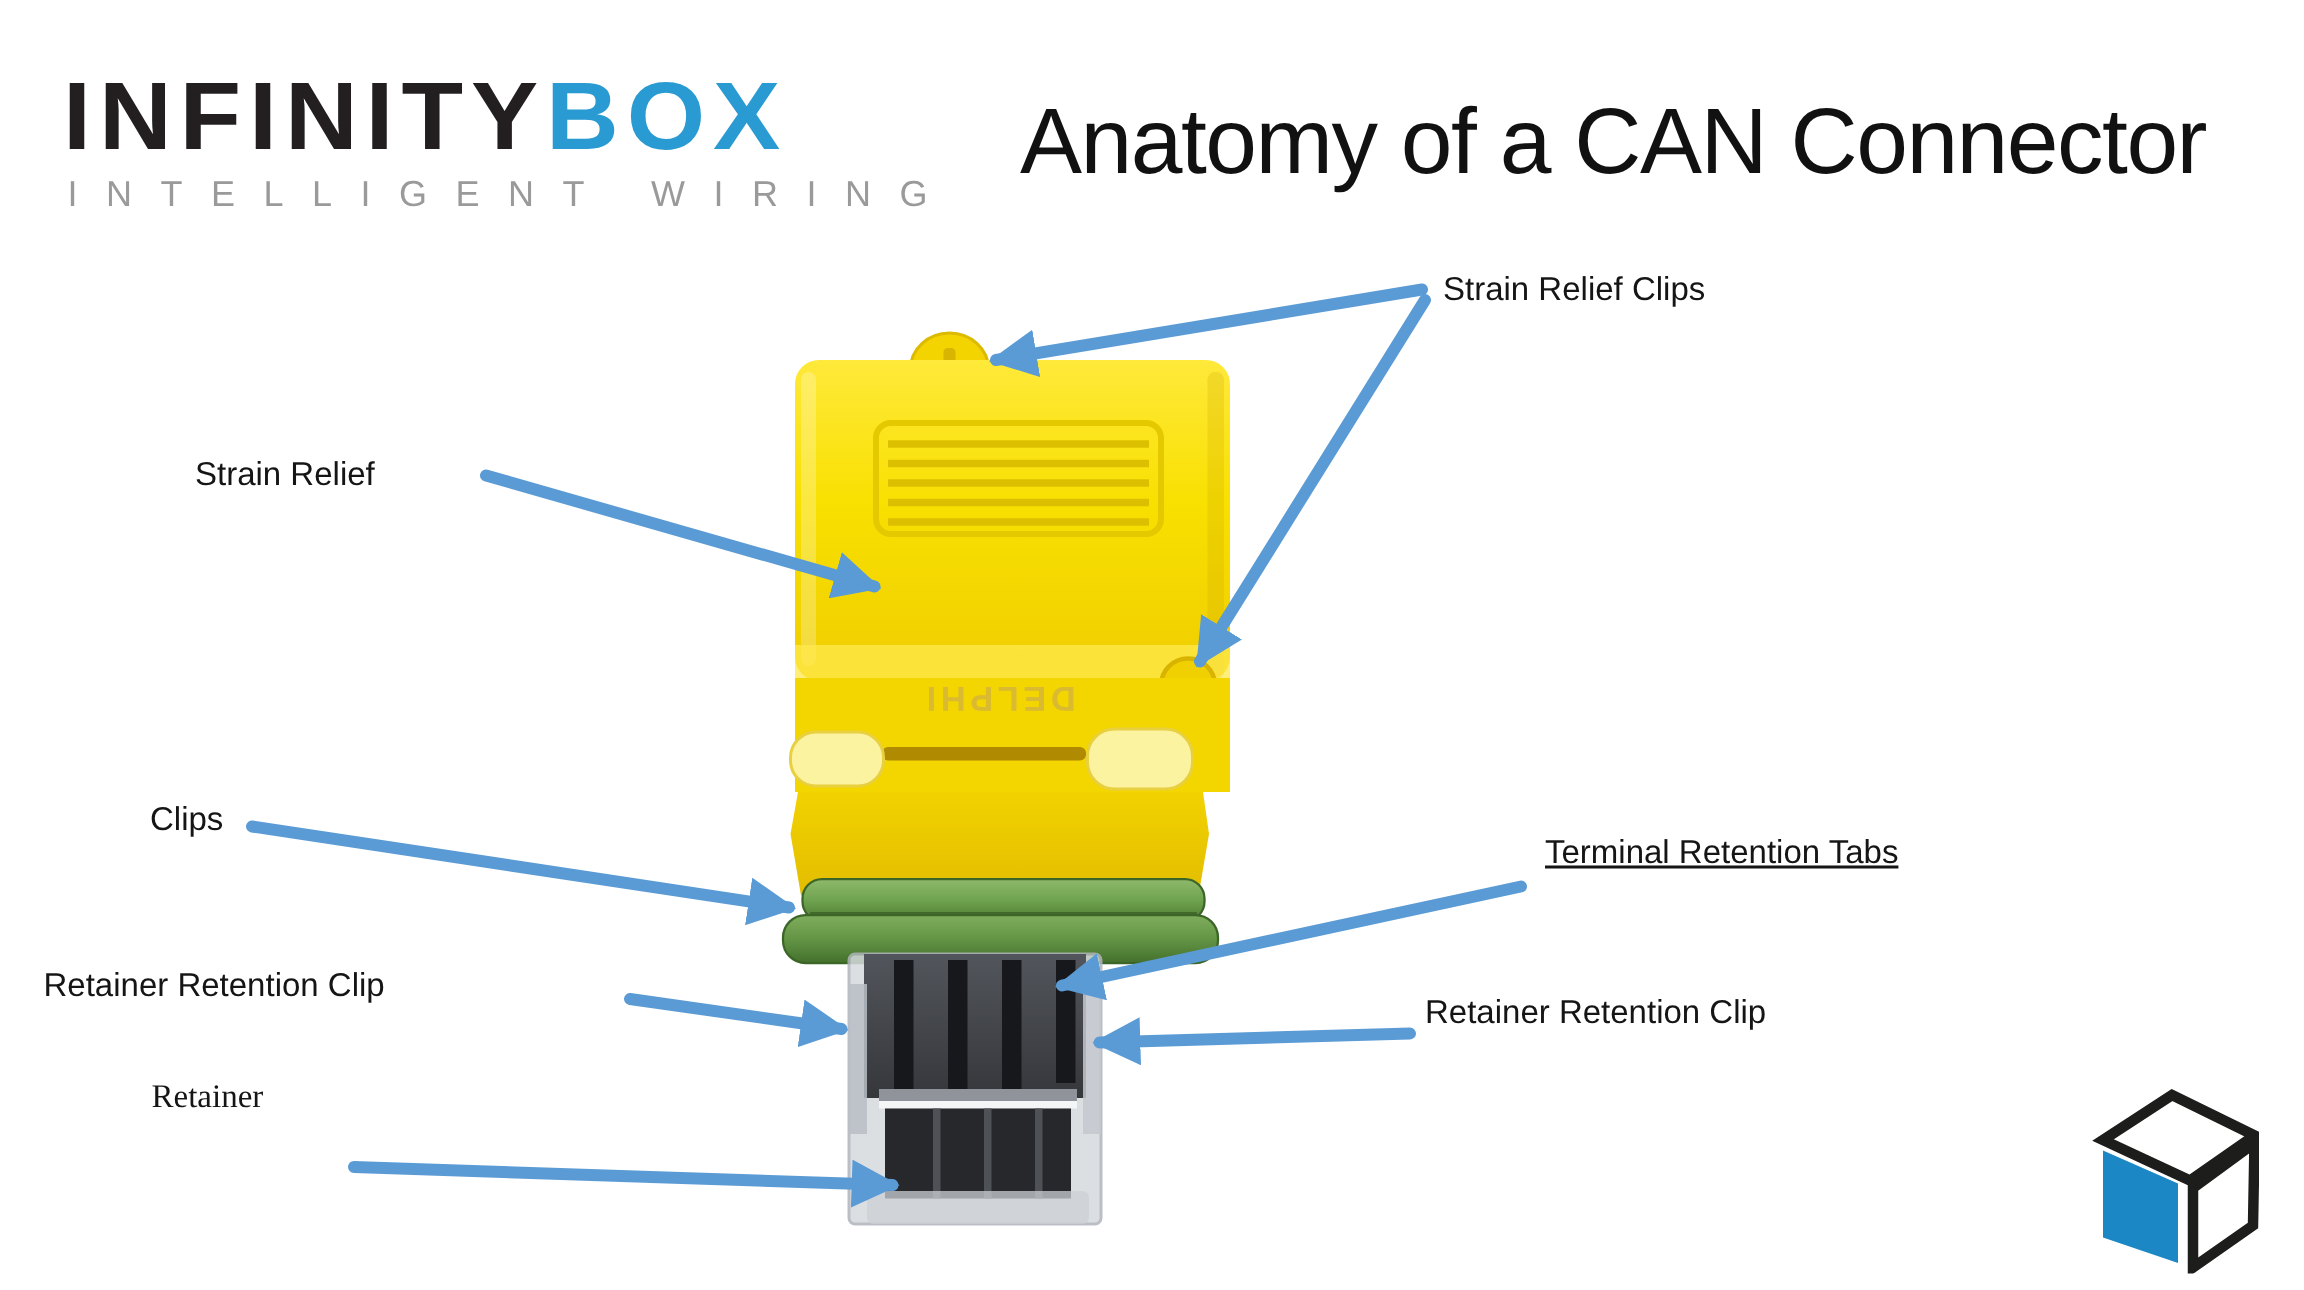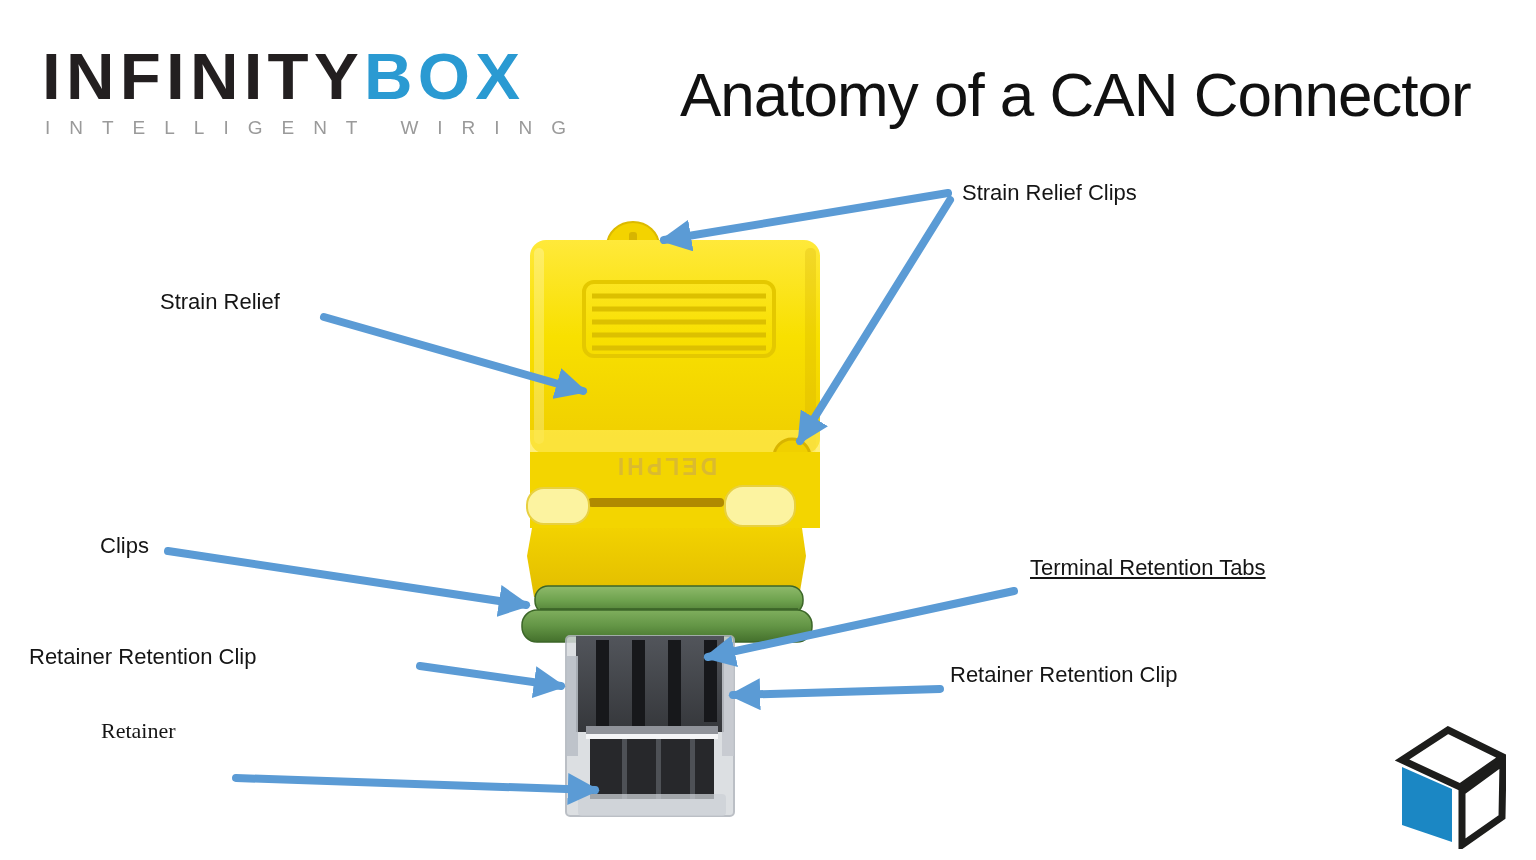--- a/index.html
+++ b/index.html
@@ -9,33 +9,33 @@
   }
   
   .logo-line1{
     position:absolute;left:42px;top:45px;font-weight:700;font-size:64px;
     letter-spacing:5px;line-height:1;transform:scaleX(1.05);transform-origin:left top;
     white-space:nowrap;
   }
   .logo-black{color:#231f20;}
   .logo-blue{color:#2a9ad2;}
   .logo-tagline{
-    position:absolute;left:45px;top:118px;font-size:19px;color:#9a9a9a;
+    position:absolute;left:45px;top:118px;font-size:24px;color:#9a9a9a;
     letter-spacing:19px;line-height:1;white-space:nowrap;font-weight:400;
   }
   .page-title{
     position:absolute;left:680px;top:64px;font-size:62px;color:#111111;
     font-weight:400;letter-spacing:-1px;line-height:1;white-space:nowrap;text-align:right;
   }
   
   .callout{
     position:absolute;font-size:22px;color:#151515;line-height:1;white-space:nowrap;
   }
   #lbl-src{left:962px;top:182px;}
-  #lbl-sr {left:130px;top:291px;margin-left:30px;}
+  #lbl-sr {left:130px;top:305px;}
   #lbl-seal{left:100px;top:535px;}
   #lbl-rrc-l{left:29px;top:646px;}
   #lbl-trt{left:1030px;top:557px;text-decoration:underline;}
   #lbl-rrc-r{left:950px;top:664px;}
   #lbl-ret{left:101px;top:720px;font-family:Liberation Serif, serif;}
   
   #diagram{position:absolute;left:0;top:0;}
   .arrow{fill:none;stroke-width:8;stroke-linecap:round;}
   
   #cube{position:absolute;left:1390px;top:715px;}

